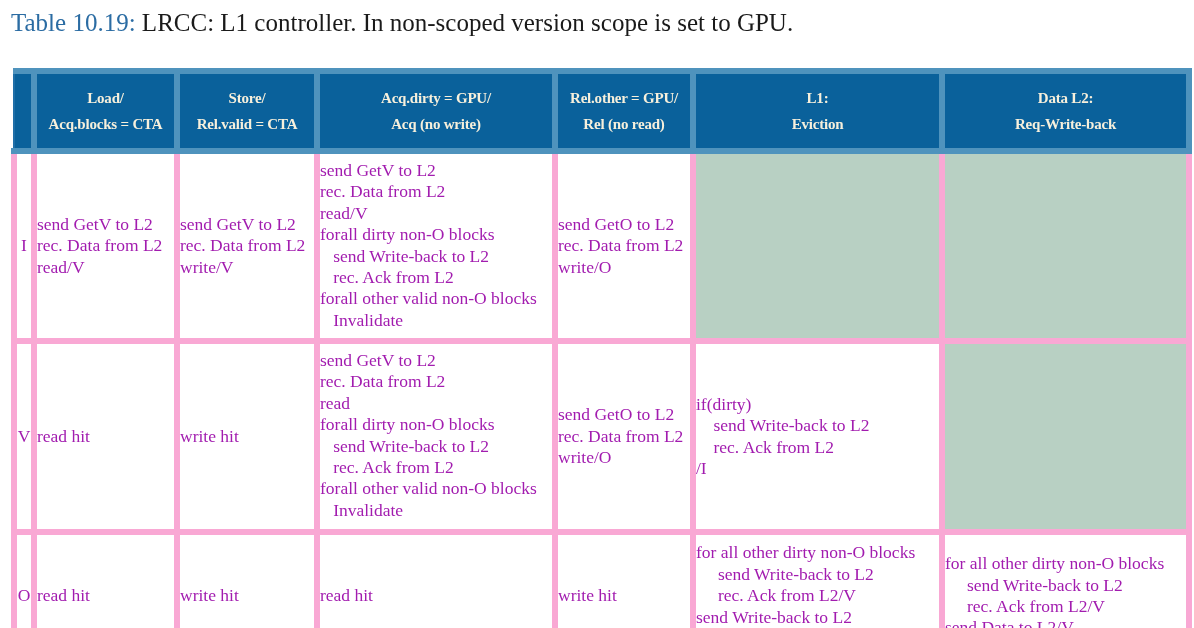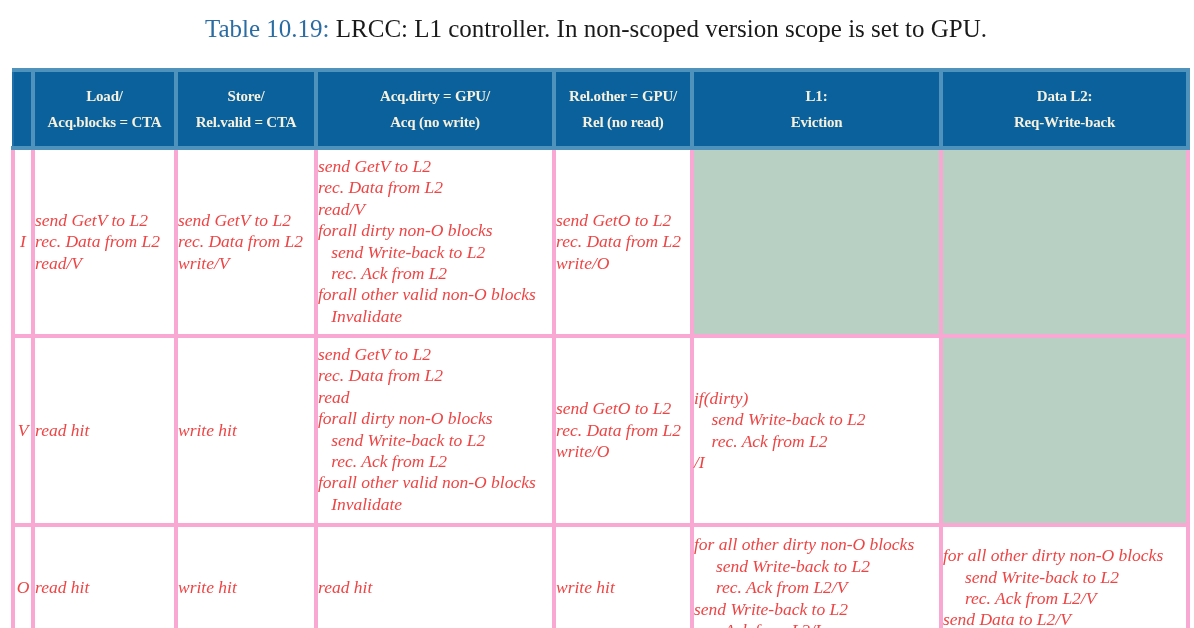--- a/index.html
+++ b/index.html
@@ -11,27 +11,26 @@
     width: 1194px;
     height: 628px;
     font-family: "Liberation Serif", "DejaVu Serif", serif;
     overflow: hidden;
   }
 
   
   #caption {
     position: absolute;
     left: 11px;
-    top: 12px;
+    top: 6px;
     width: 1170px;
     font-size: 25px;
     line-height: 34px;
     color: #1a1a1a;
     white-space: nowrap;
-    text-align: center;
   }
   #caption .cap-label {
     color: #2b6ca3;
     font-weight: 400;
   }
   #caption .cap-text {
     color: #1a1a1a;
   }
 
   
@@ -41,21 +40,21 @@
     top: 68px;
     width: 1175px;
   }
   table.lrcc {
     border-collapse: collapse;
     table-layout: fixed;
     width: 1175px;
     border: 2px solid #1f6fa8;
   }
   table.lrcc td, table.lrcc th {
-    border: 4px solid #f9a8d4;
+    border: 6px solid #f9a8d4;
     vertical-align: middle;
     padding: 0;
   }
 
   
   thead tr.hdr th {
     background: #0a619b;
     color: #f7f0dc;
     font-weight: bold;
     font-size: 15px;
@@ -69,24 +68,23 @@
     background: #0a619b;
     border-left: none;
   }
   th .l1 { display: block; }
   th .l2 { display: block; }
 
   
   tbody td {
     font-size: 17.5px;
     line-height: 21.4px;
-    color: #ef4444;
+    color: #a21caf;
     padding: 2px 4px 2px 5px;
     white-space: pre;
-    font-style: italic;
   }
   tbody td.state {
     text-align: center;
     vertical-align: middle;
     padding: 0;
     font-size: 17.5px;
   }
   tbody td.empty {
     background: #b8d0c3;
   }

